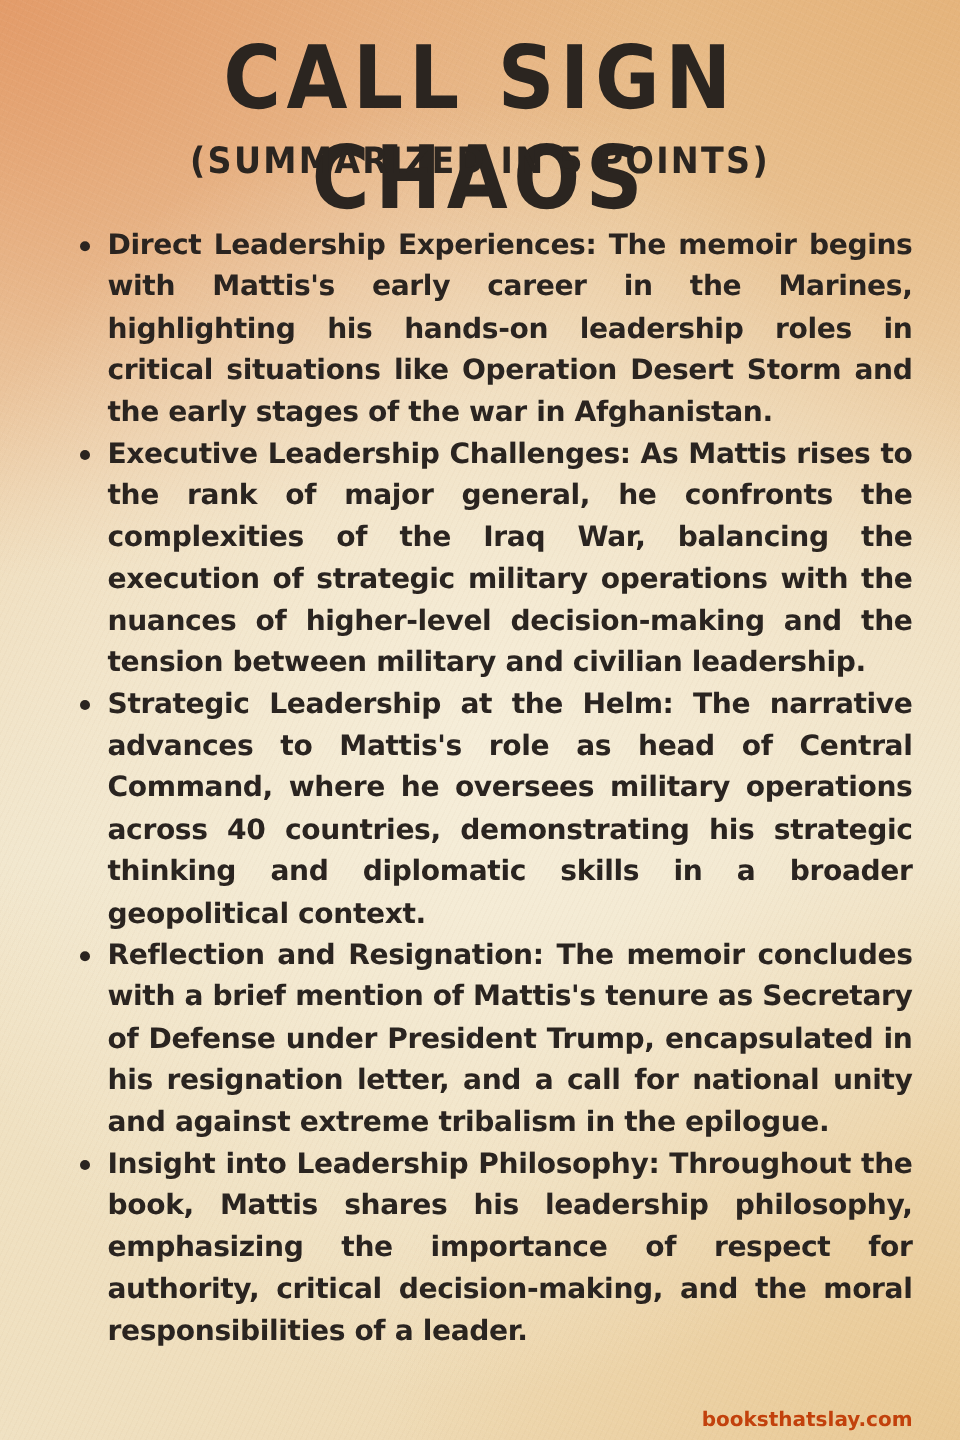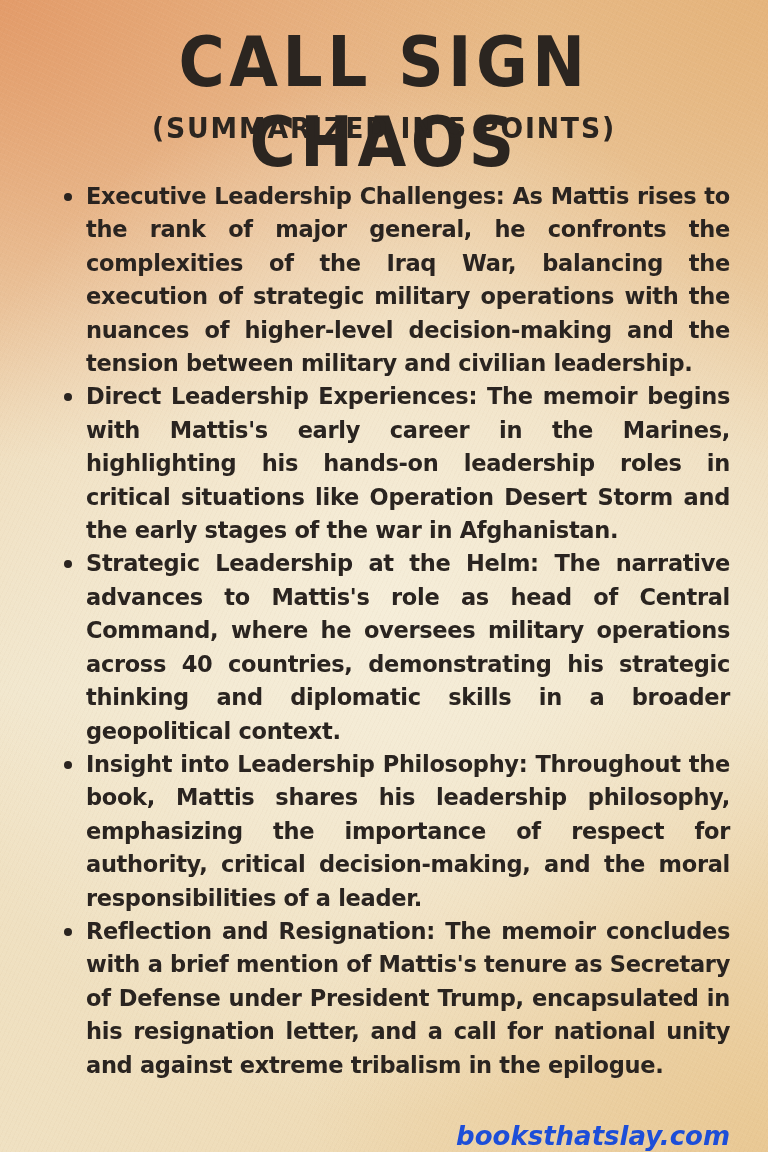--- a/index.html
+++ b/index.html
@@ -88,50 +88,49 @@
       height: 8px;
       border-radius: 50%;
       background: #2a2420;
     }
     .footer {
       position: absolute;
       right: 38px;
       top: 1123px;
       font-family: "DejaVu Sans", sans-serif;
       font-weight: bold;
-      font-size: 26px;
+      font-size: 16px;
       line-height: 26px;
-      color: #1d4ed8;
-      font-style: italic;
+      color: #c2410c;
     }
   </style>
 </head>
 <body>
 
 <div class="texture"></div>
 
 <h1 class="title" style="margin:0;">CALL SIGN CHAOS</h1>
 <h2 class="subtitle" style="margin:0;">(SUMMARIZED IN 5 POINTS)</h2>
 
 <ul class="points">
   <li class="point">
     <span class="bullet"></span>
-    <span>Executive Leadership Challenges: As Mattis rises to the rank of major general, he confronts the complexities of the Iraq War, balancing the execution of strategic military operations with the nuances of higher-level decision-making and the tension between military and civilian leadership.</span>
+    <span>Direct Leadership Experiences: The memoir begins with Mattis's early career in the Marines, highlighting his hands-on leadership roles in critical situations like Operation Desert Storm and the early stages of the war in Afghanistan.</span>
   </li>
   <li class="point">
     <span class="bullet"></span>
-    <span>Direct Leadership Experiences: The memoir begins with Mattis's early career in the Marines, highlighting his hands-on leadership roles in critical situations like Operation Desert Storm and the early stages of the war in Afghanistan.</span>
+    <span>Executive Leadership Challenges: As Mattis rises to the rank of major general, he confronts the complexities of the Iraq War, balancing the execution of strategic military operations with the nuances of higher-level decision-making and the tension between military and civilian leadership.</span>
   </li>
   <li class="point">
     <span class="bullet"></span>
     <span>Strategic Leadership at the Helm: The narrative advances to Mattis's role as head of Central Command, where he oversees military operations across 40 countries, demonstrating his strategic thinking and diplomatic skills in a broader geopolitical context.</span>
   </li>
   <li class="point">
     <span class="bullet"></span>
-    <span>Insight into Leadership Philosophy: Throughout the book, Mattis shares his leadership philosophy, emphasizing the importance of respect for authority, critical decision-making, and the moral responsibilities of a leader.</span>
+    <span>Reflection and Resignation: The memoir concludes with a brief mention of Mattis's tenure as Secretary of Defense under President Trump, encapsulated in his resignation letter, and a call for national unity and against extreme tribalism in the epilogue.</span>
   </li>
   <li class="point">
     <span class="bullet"></span>
-    <span>Reflection and Resignation: The memoir concludes with a brief mention of Mattis's tenure as Secretary of Defense under President Trump, encapsulated in his resignation letter, and a call for national unity and against extreme tribalism in the epilogue.</span>
+    <span>Insight into Leadership Philosophy: Throughout the book, Mattis shares his leadership philosophy, emphasizing the importance of respect for authority, critical decision-making, and the moral responsibilities of a leader.</span>
   </li>
 </ul>
 
 <div class="footer">booksthatslay.com</div>
 
 </body></html>

